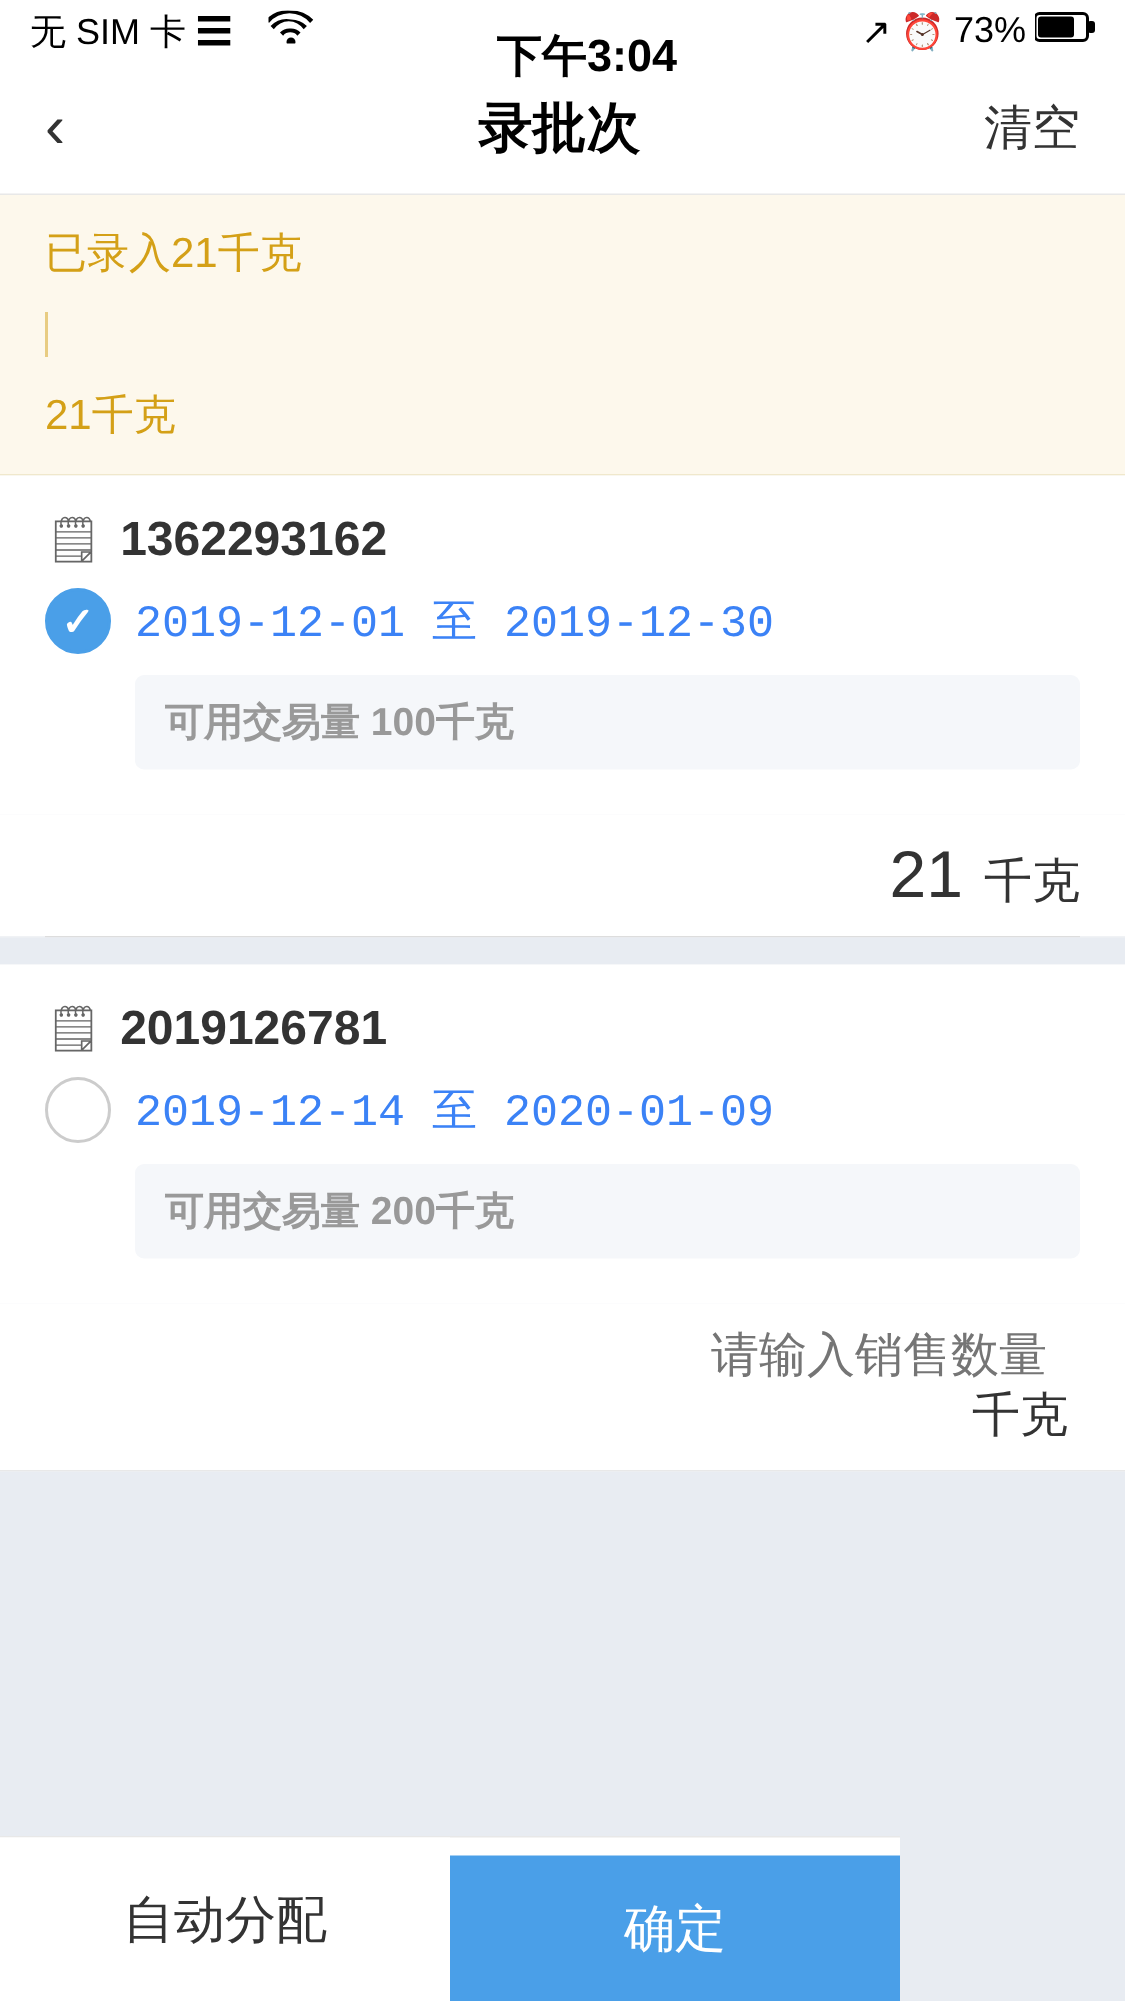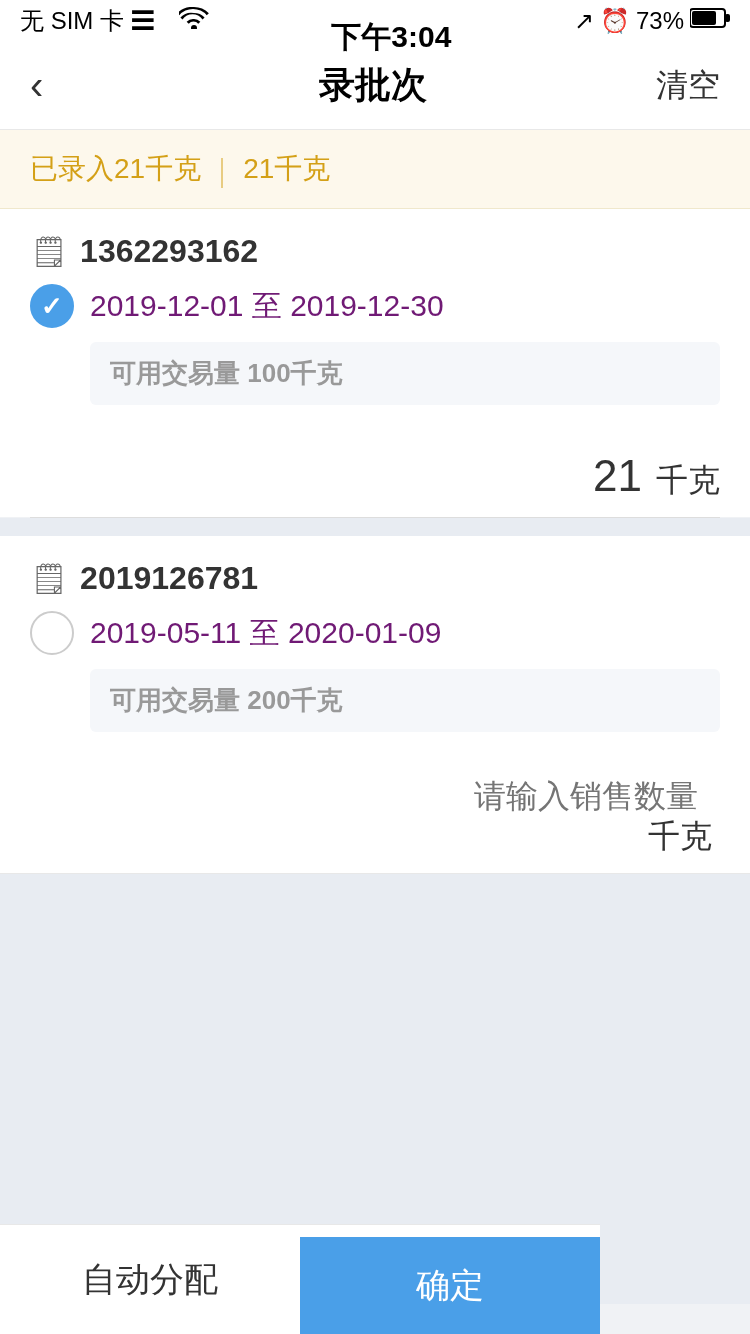--- a/index.html
+++ b/index.html
@@ -71,23 +71,24 @@
       font-size: 32px;
       color: #333;
       cursor: pointer;
     }
 
     
     .info-banner {
       background: #fdf8ec;
       padding: 20px 30px;
       display: flex;
-      align-items: flex-end;
+      align-items: flex-start;
       gap: 20px;
       border-bottom: 1px solid #f0e8cc;
+      flex-direction: column;
     }
     .info-tag {
       font-size: 28px;
       color: #d4a017;
     }
     .info-divider {
       width: 2px;
       height: 30px;
       background: #d4a017;
       opacity: 0.5;
@@ -148,21 +149,22 @@
     }
     .radio-circle.checked::after {
       content: '✓';
       color: #fff;
       font-size: 26px;
       font-weight: bold;
     }
 
     .batch-date {
       font-size: 30px;
-      color: #701a75;
+      color: #3b82f6;
+      font-family: Liberation Mono, monospace;
     }
 
     .avail-box {
       background: #f5f7fa;
       border-radius: 6px;
       padding: 14px 20px;
       margin-left: 60px;
       margin-bottom: 10px;
     }
     .avail-text {
@@ -327,21 +329,21 @@
 
 <div class="section-divider"></div>
 
 <div class="batch-item card">
   <div class="batch-header">
     <span class="batch-icon">🗒</span>
     <span class="batch-id">2019126781</span>
   </div>
   <div class="batch-row">
     <div class="radio-circle"></div>
-    <span class="batch-date">2019-05-11 至 2020-01-09</span>
+    <span class="batch-date">2019-12-14 至 2020-01-09</span>
   </div>
   <div class="avail-box">
     <span class="avail-text">可用交易量 200千克</span>
   </div>
 </div>
 
 <div class="input-row card">
   <input class="input-field" type="text" placeholder="请输入销售数量" style="">
   <span class="input-unit">千克</span>
 </div>

